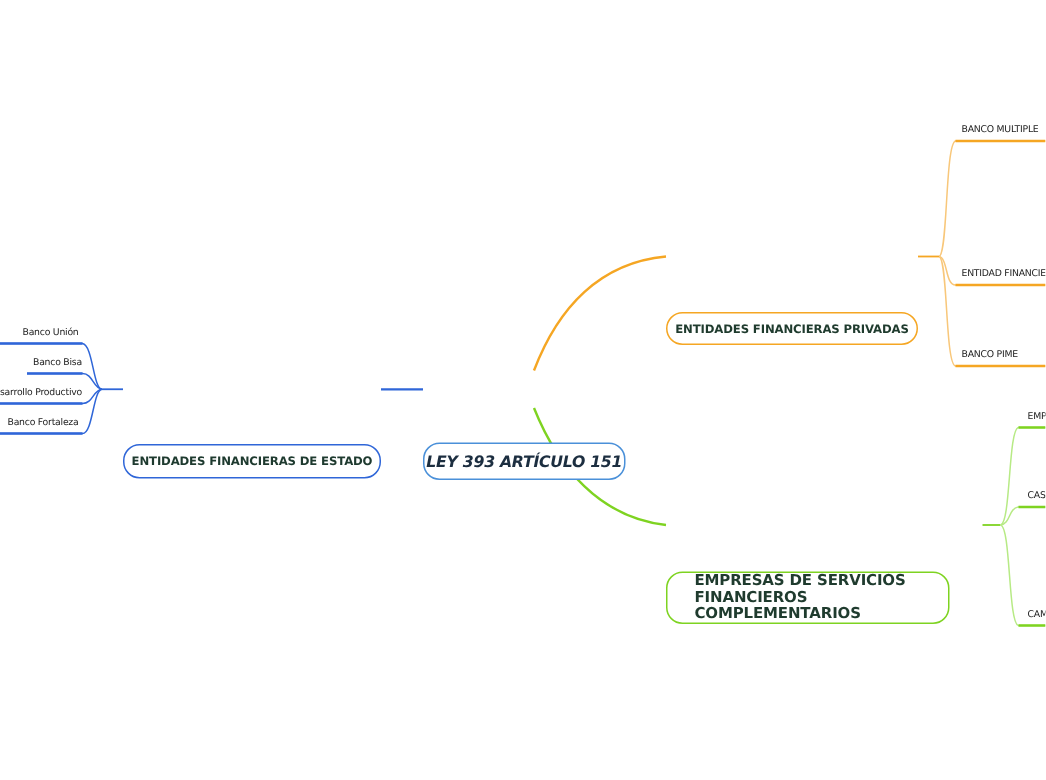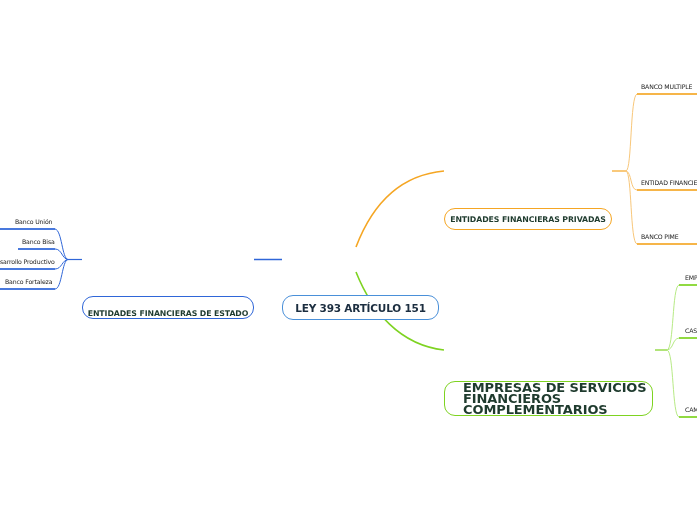--- a/index.html
+++ b/index.html
@@ -3,28 +3,28 @@
 <meta charset="utf-8">
 <style>
   html, body { margin:0; padding:0; background:#ffffff; }
   body { width:697px; height:520px; position:relative; overflow:hidden;
          font-family:"DejaVu Sans", "Liberation Sans", sans-serif; }
   #canvas { position:absolute; left:0; top:0; width:697px; height:520px; }
   svg.links { position:absolute; left:0; top:0; width:697px; height:520px; }
   .node { position:absolute; box-sizing:border-box; background:#fff;
           border-radius:11px; display:flex; align-items:center;
           font-weight:bold; color:#1f3b2e; white-space:nowrap;margin-top:48px; }
-  .root { left:282px; top:247px; width:157px; height:25px; border:1.5px solid #4a90d9;
-          justify-content:center; font-size:10.5px; color:#1c2e40; letter-spacing:-0.2px; }
+  .root { left:282px; top:247px; width:135px; height:25px; border:1.5px solid #4a90d9;
+          justify-content:center; font-size:10.5px; color:#1c2e40; letter-spacing:-0.2px;font-style:italic; }
   .main-blue { left:82px; top:248px; width:172px; height:23px; border:1.5px solid #2f66d8;
-               justify-content:center; font-size:7.8px; color:#1e3a2f; letter-spacing:-0.1px;align-items:flex-end; }
+               justify-content:center; font-size:7.8px; color:#1e3a2f; letter-spacing:-0.1px; }
   .main-orange { left:444px; top:160px; width:168px; height:22px; border:1.5px solid #f5a623;
                  justify-content:center; font-size:7.8px; letter-spacing:-0.1px; }
-  .main-green { left:444px; top:333px; width:209px; height:35px; border:1.5px solid #7ed321;
-                padding-left:18px; font-size:13px; white-space:normal; line-height:11px; letter-spacing:-0.1px; }
+  .main-green { left:444px; top:333px; width:189px; height:35px; border:1.5px solid #7ed321;
+                padding-left:18px; font-size:10px; white-space:normal; line-height:11px; letter-spacing:-0.1px; }
   .leaf { position:absolute; font-size:6.2px; color:#222; white-space:nowrap; letter-spacing:-0.15px; }
 </style>
 </head>
 <body>
 
 <div id="canvas">
   <svg class="links" viewBox="0 0 697 520">
 
     <path d="M254 259.5 L282 259.5" stroke="#2f66d8" stroke-width="1.5" fill="none"></path>
 

